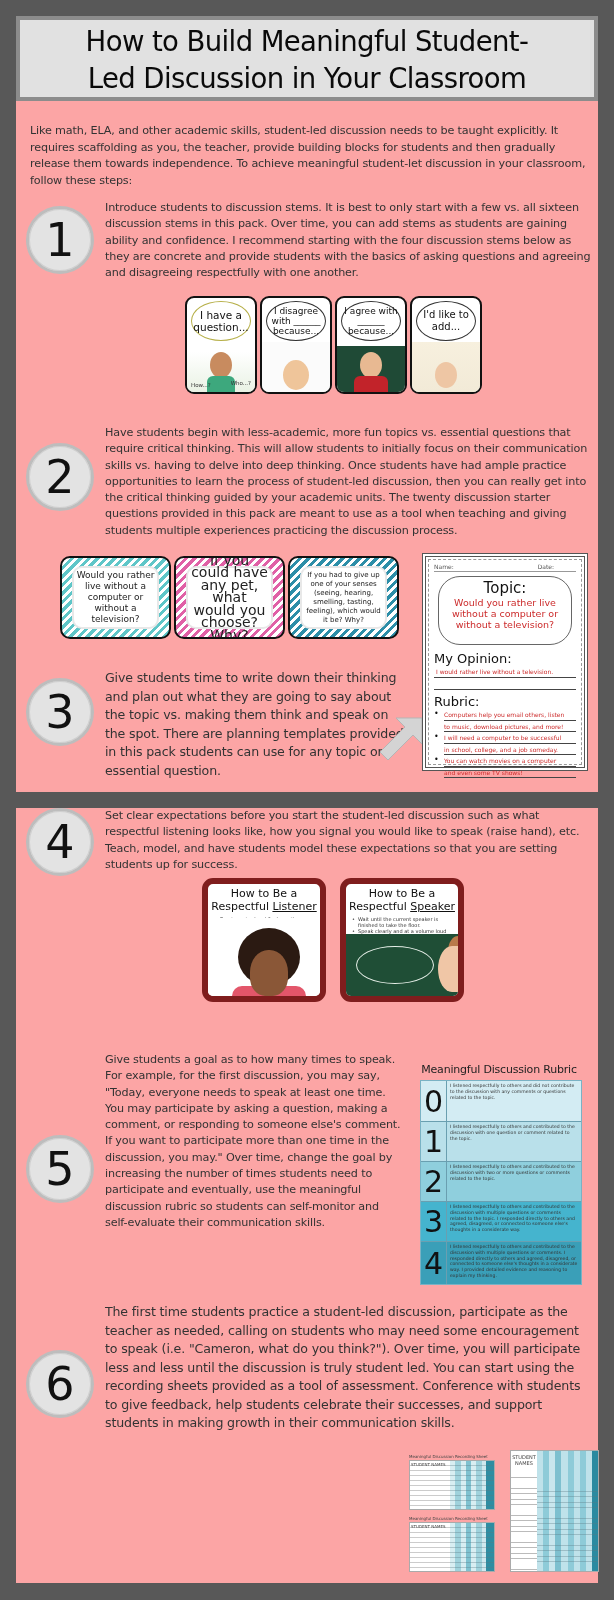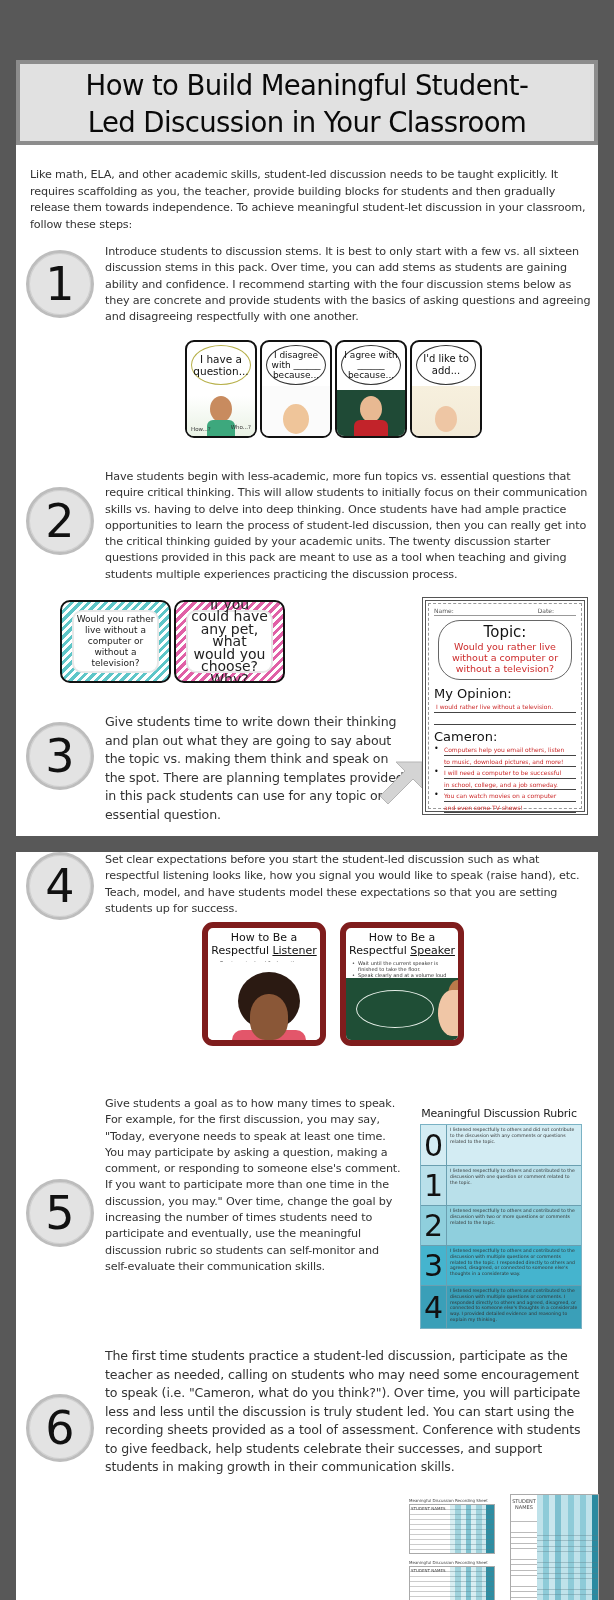--- a/index.html
+++ b/index.html
@@ -1,19 +1,19 @@
 <!DOCTYPE html>
 <html><head>
 <meta charset="utf-8">
 <style>
   * { box-sizing: border-box; margin: 0; padding: 0; }
   html, body { width: 614px; height: 1600px; background: #585858; overflow: hidden; }
   body { font-family: "DejaVu Sans", sans-serif; color: #222; position: relative; }
 
-  .panel { position: absolute; left: 16px; width: 582px; background: #ffffff; margin-top: 44px; }
+  .panel { position: absolute; left: 16px; width: 582px; background: #fca5a5; }
   #panel1 { top: 16px; height: 776px; }
   #panel2 { top: 808px; height: 775px; }
 
   .title-box { position: absolute; left: 0; top: 0; width: 582px; height: 85px;
     background: #e1e1e1; border: 4px solid #8c8c8c; text-align: center; }
   .title-box h1 { font-family: "DejaVu Sans", sans-serif; font-weight: normal;
     font-size: 27.5px; line-height: 37px; color: #0a0a0a; margin-top: 3px; letter-spacing: -0.6px; }
 
   .intro { position: absolute; left: 14px; top: 107px; width: 556px;
     font-size: 11.2px; line-height: 16.5px; color: #333; letter-spacing: -0.15px; }
@@ -54,21 +54,21 @@
   .q-card.blue { background: repeating-linear-gradient(135deg, #2c8ea8 0 3px, #fff 3px 6px); }
   .q-inner { position: absolute; left: 12px; top: 10px; right: 12px; bottom: 10px; background: #fff; border-radius: 8px;
     display: flex; align-items: center; justify-content: center; text-align: center; font-size: 9px; line-height: 11px; color: #222; padding: 2px; box-shadow: 0 0 0 2px #e8e8e8; }
   .q-card.pink .q-inner { font-size: 14px; line-height: 12.5px; }
   .q-card.blue .q-inner { font-size: 7px; line-height: 9px; }
 
   
   .plan { position: absolute; left: 406px; top: 537px; width: 166px; height: 218px; background: #fff;
     border: 4px double #555; outline: 1px dashed #999; outline-offset: -7px; padding: 6px 8px; }
   .plan-hdr { display: flex; justify-content: space-between; font-size: 6px; color: #555; border-bottom: 0.5px solid #999; padding-bottom: 1px; }
-  .plan-topic { margin: 4px 4px 0; border: 1.3px solid #666; border-radius: 22px; text-align: center; padding: 3px 4px 5px; }
+  .plan-topic { margin: 4px 4px 0; border: 1.3px solid #666; border-radius: 22px; text-align: center; padding: 3px 4px 14px; }
   .plan-topic .t { font-size: 15px; color: #111; line-height: 17px; }
   .plan-topic .q { font-size: 9.5px; line-height: 11px; color: #cc2b2b; }
   .plan-label { font-size: 13px; color: #111; margin-top: 6px; }
   .plan-line { font-size: 6px; color: #cc2b2b; border-bottom: 0.8px solid #444; padding: 2px 0 1px 2px; line-height: 8px; }
   .plan-bullets { list-style: none; }
   .plan-bullets li { font-size: 6px; color: #cc2b2b; padding-left: 10px; position: relative; line-height: 7.5px; }
   .plan-bullets li::before { content: "•"; color: #111; position: absolute; left: 0; top: 1px; font-size: 8px; }
   .plan-bullets li span { display: block; border-bottom: 0.8px solid #444; padding: 2px 0 1px; }
 
   .arrow { position: absolute; left: 362px; top: 700px; width: 46px; height: 46px; }
@@ -167,20 +167,23 @@
   <div class="step-num" style="left:10px; top:427px;">2</div>
   <p class="step-text" style="left:89px; top:409px; width:490px;">Have students begin with less-academic, more fun topics vs. essential questions that require critical thinking. This will allow students to initially focus on their communication skills vs. having to delve into deep thinking. Once students have had ample practice opportunities to learn the process of student-led discussion, then you can really get into the critical thinking guided by your academic units. The twenty discussion starter questions provided in this pack are meant to use as a tool when teaching and giving students multiple experiences practicing the discussion process.</p>
 
   <div class="q-row">
     <div class="q-card teal">
         <div class="q-inner">Would you rather live without a computer or without a television?</div>
       </div>
     <div class="q-card pink">
         <div class="q-inner">If you could have any pet, what would you choose? Why?</div>
       </div>
+    <div class="q-card blue">
+        <div class="q-inner">If you had to give up one of your senses (seeing, hearing, smelling, tasting, feeling), which would it be? Why?</div>
+      </div>
   </div>
 
   <div class="step-num" style="left:10px; top:662px;">3</div>
   <p class="step-text big" style="left:89px; top:653px; width:305px;">Give students time to write down their thinking and plan out what they are going to say about the topic vs. making them think and speak on the spot. There are planning templates provided in this pack students can use for any topic or essential question.</p>
 
   <svg class="arrow" viewBox="0 0 46 46">
     <polygon points="18,2 44,2 44,28 35,19 10,44 2,36 27,11" fill="#d4d4d4" stroke="#b5b5b5" stroke-width="1"></polygon>
   </svg>
 
   <div class="plan">
@@ -188,21 +191,21 @@
       <span>Name:</span>
       <span style="margin-right:22px;">Date:</span>
     </div>
     <div class="plan-topic">
       <div class="t">Topic:</div>
       <div class="q">Would you rather live without a computer or without a television?</div>
     </div>
     <div class="plan-label">My Opinion:</div>
     <div class="plan-line">I would rather live without a television.</div>
     <div class="plan-line" style="height:12px;"></div>
-    <div class="plan-label" style="margin-top:4px;">Cameron:</div>
+    <div class="plan-label" style="margin-top:4px;">Rubric:</div>
     <ul class="plan-bullets">
       <li>
           <span>Computers help you email others, listen</span>
           <span>to music, download pictures, and more!</span>
         </li>
       <li>
           <span>I will need a computer to be successful</span>
           <span>in school, college, and a job someday.</span>
         </li>
       <li>

